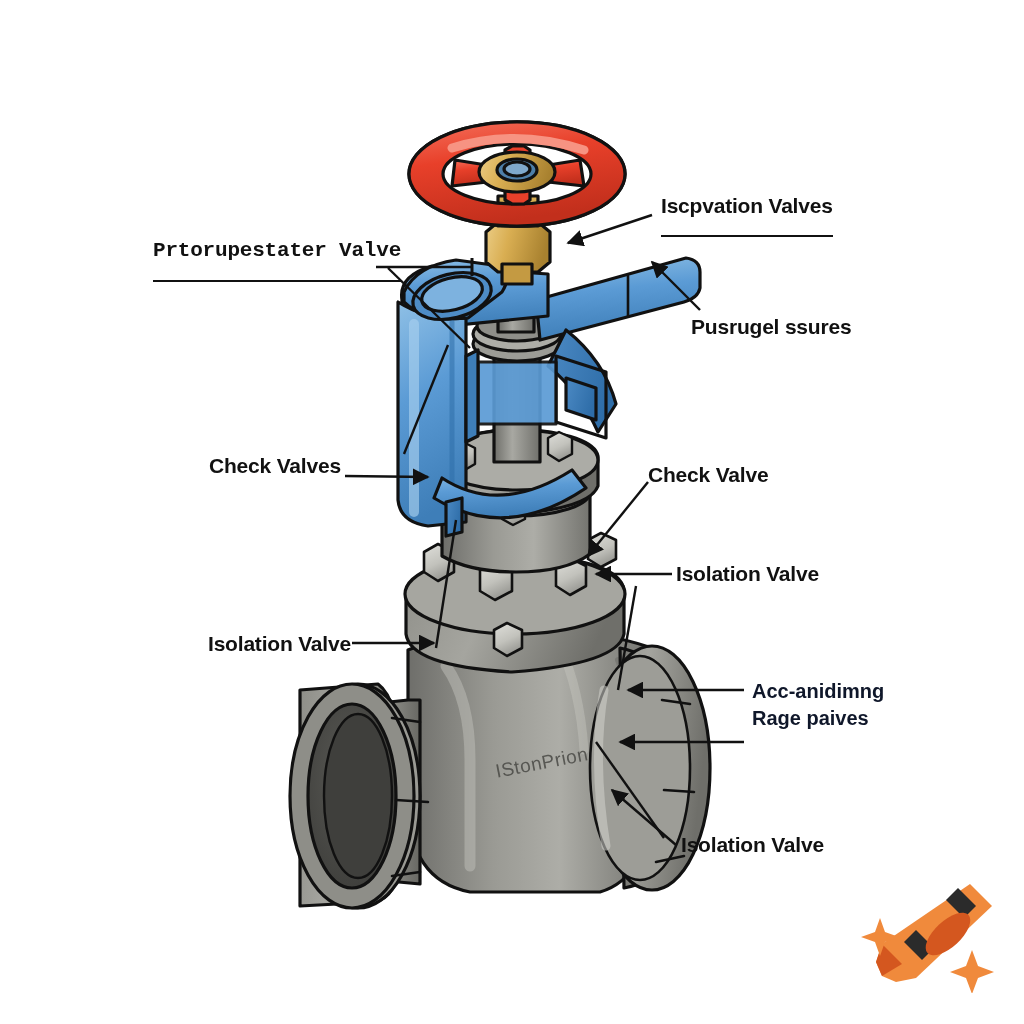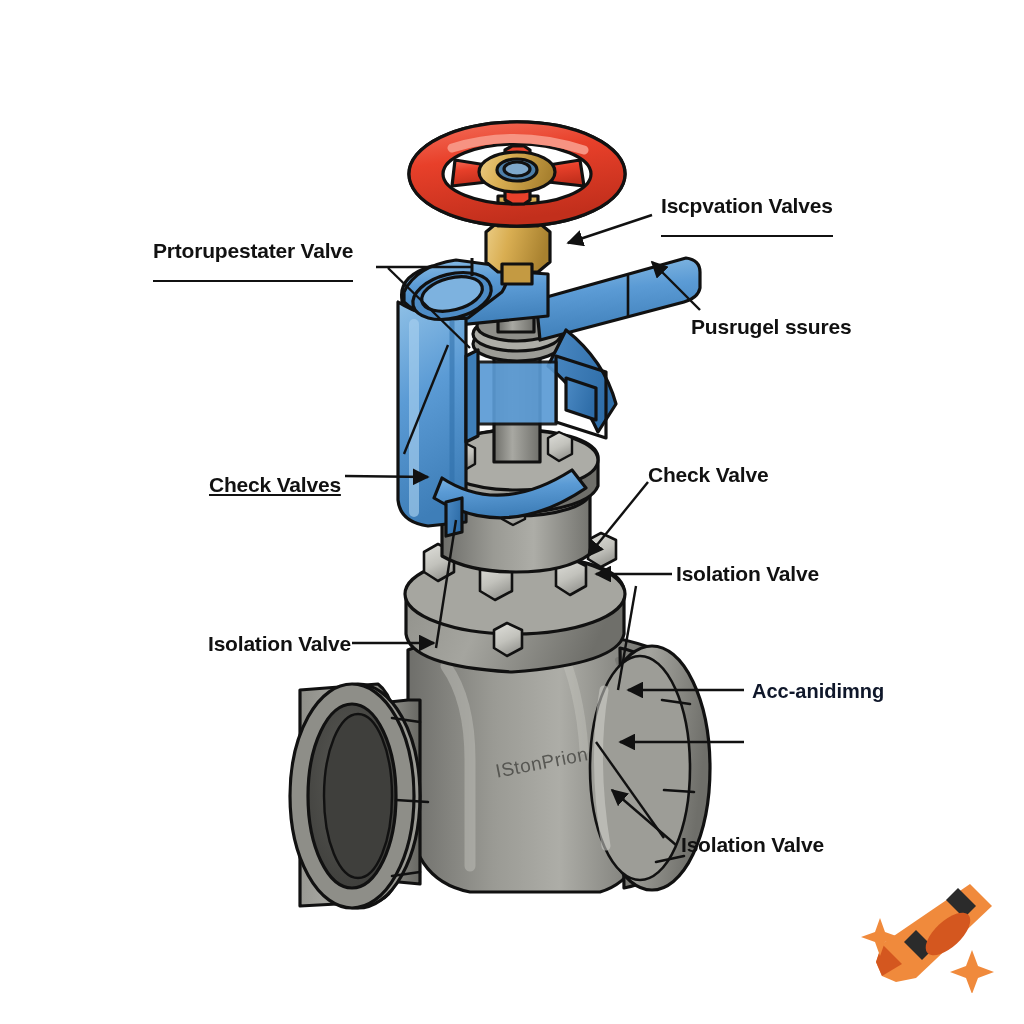--- a/index.html
+++ b/index.html
@@ -270,38 +270,39 @@
       <path d="M744 690 L628 690" marker-end="url(#ah)"></path>
       <path d="M744 742 L620 742" marker-end="url(#ah)"></path>
 
       <path d="M676 845 L612 790" marker-end="url(#ah)"></path>
       <path d="M664 838 L596 742"></path>
     </g>
   </svg>
 
   <div>
 
-    <div class="label sz-lg underlined" style="left:153px;top:239px;">Prtorupestater Valve</div>
+    <div class="label sz-lg underlined" style="left:153px;top:239px;font-family:Liberation Mono, monospace;">Prtorupestater Valve</div>
 
     <div class="label sz-lg underlined" style="left:661px;top:194px;">Iscpvation Valves</div>
 
     <div class="label sz-lg" style="left:691px;top:315px;">Pusrugel ssures</div>
 
-    <div class="label sz-lg" style="left:209px;top:473px;text-decoration:underline;">Check Valves</div>
+    <div class="label sz-lg" style="left:209px;top:454px;">Check Valves</div>
 
     <div class="label sz-lg" style="left:648px;top:463px;">Check Valve</div>
 
     <div class="label sz-lg" style="left:676px;top:562px;">Isolation Valve</div>
 
     <div class="label sz-lg" style="left:208px;top:632px;">Isolation Valve</div>
 
     <div class="label sz-lg" style="left:681px;top:833px;">Isolation Valve</div>
 
     <div class="label-block" style="left:752px;top:678px;">
       <div>Acc-anidimng</div>
+      <div>Rage paives</div>
     </div>
 
     <div class="emboss" style="left:495px;top:752px;">IStonPrion</div>
 
     <div class="ghost" style="left:140px;top:2px;"></div>
   </div>
 
   <svg id="watermark" viewBox="0 0 140 115">
     <g>
       <path d="M112 6 L134 28 L58 100 L38 104 L24 98 L18 84 L24 66 Z" fill="#F08A3C"></path>

